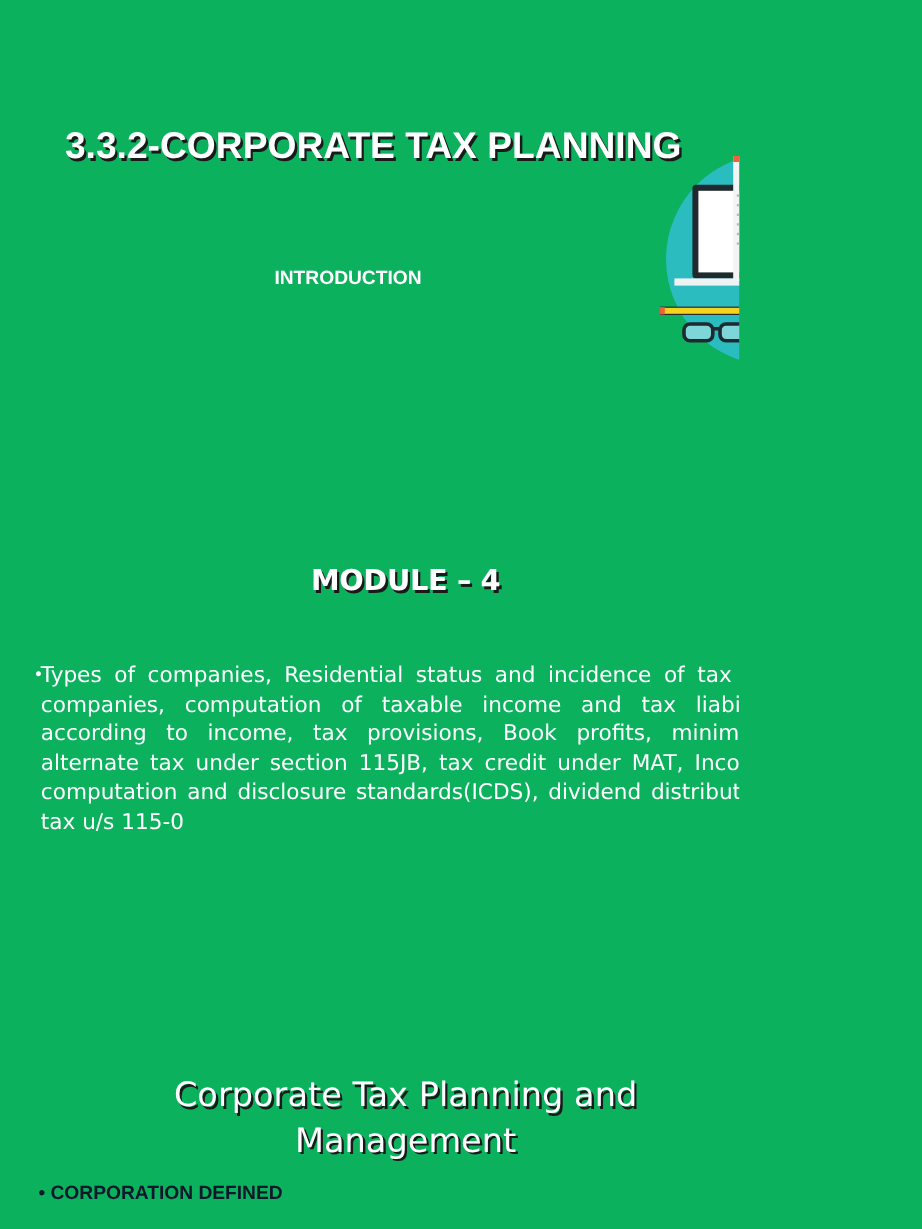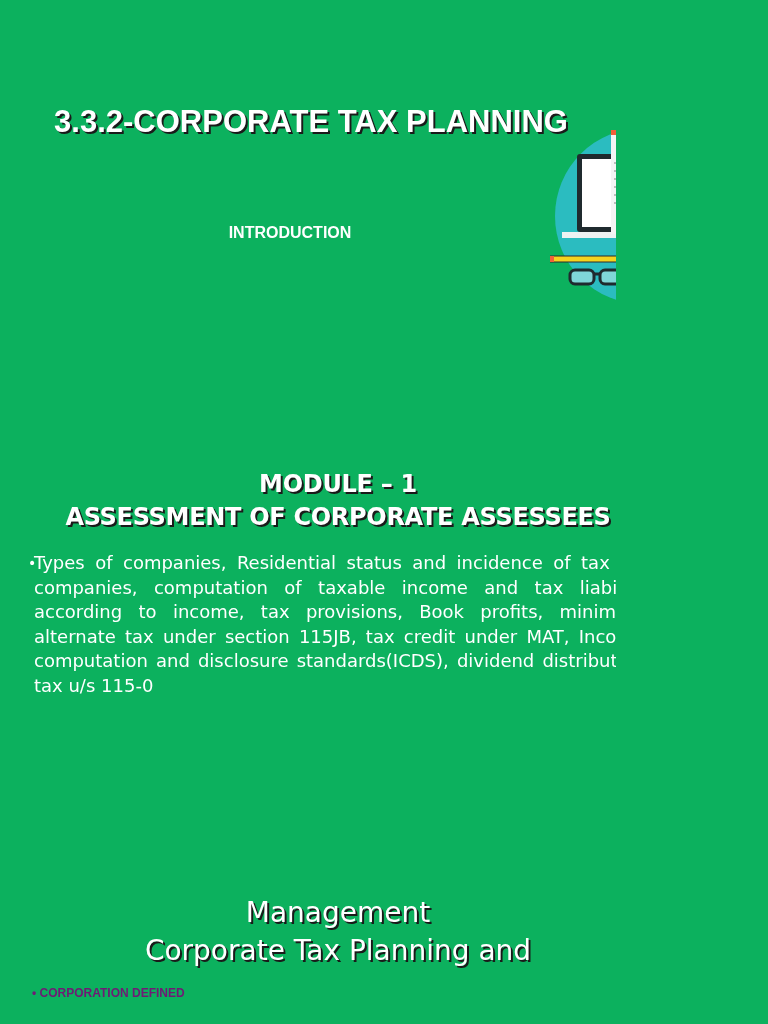--- a/index.html
+++ b/index.html
@@ -11,21 +11,21 @@
   #slide2 { top:432px; height:592px; }
   #slide2 .stripe { left:690px; width:78px; }
   .shadow-title { color:#fff; text-shadow:2px 2px 0 #1a1a1a; font-weight:bold; }
   .t1 { position:absolute; left:0; width:622px; top:98px; text-align:center; font-family:"Liberation Sans", sans-serif; font-size:31px; line-height:48px; }
   .intro { position:absolute; left:190px; width:200px; top:224px; text-align:center; color:#fff; font-family:Liberation Sans, sans-serif; font-weight:bold; font-size:16px; }
   .t2 { position:absolute; left:0; width:676px; top:36px; text-align:center; font-family:"DejaVu Sans", sans-serif; font-size:24px; line-height:33px; font-weight:bold; letter-spacing:-0.3px; }
   .bullet-block { position:absolute; left:28px; top:119px; width:617px; color:#fff; font-family:"DejaVu Sans", sans-serif; font-size:18px; line-height:24.5px; }
   .bullet-block .dot { position:absolute; left:0; top:0; font-size:14px; }
   .bullet-block .txt { display:block; margin-left:6px; text-align:justify; }
   .t3 { position:absolute; left:0; width:676px; top:462px; text-align:center; font-family:"DejaVu Sans", sans-serif; font-size:28px; line-height:38px; font-weight:normal; }
-  .corp { position:absolute; left:32px; top:554px; color:#701a75; font-family:"Liberation Sans", sans-serif; font-weight:bold; font-size:12px; }
+  .corp { position:absolute; left:32px; top:554px; color:#0f172a; font-family:"Liberation Sans", sans-serif; font-weight:bold; font-size:16px; }
   .cut-line { position:absolute; left:30px; top:586px; width:620px; height:6px; overflow:hidden; }
   .icon-big { position:absolute; left:550px; top:118px; width:186px; height:200px; }
   .icon-small { position:absolute; left:640px; top:312px; width:98px; height:102px; }
 </style>
 </head>
 <body>
 
 <div id="slide1" class="slide">
   <div class="stripe"></div>
   <div class="t1 shadow-title">
@@ -89,22 +89,21 @@
       <rect x="20" y="152" width="24" height="14" rx="5"></rect>
       <rect x="50" y="152" width="24" height="14" rx="5"></rect>
     </g>
     <line x1="44" y1="156" x2="50" y2="156" stroke="#1f2a2e" stroke-width="3"></line>
   </svg>
 </div>
 
 <div id="slide2" class="slide">
   <div class="stripe"></div>
   <div class="t2 shadow-title">
-    <div>MODULE – 1</div>
-    <div>ASSESSMENT OF CORPORATE ASSESSEES</div>
+    <div>MODULE – 4</div>
   </div>
   <div class="bullet-block">
     <span class="dot">•</span>
     <span class="txt">Types of companies, Residential status  and incidence of tax for companies, computation of taxable income and tax liability according to income, tax provisions, Book profits, minimum alternate tax under section 115JB, tax credit under MAT, Income computation and disclosure standards(ICDS), dividend distribution tax u/s 115-0</span>
   </div>
 
   <svg class="icon-small" viewBox="0 0 186 200">
     <circle cx="93" cy="98" r="88" fill="#2bbcc0"></circle>
     <rect x="27" y="36" width="112" height="78" rx="3" fill="#1f2a2e"></rect>
     <rect x="32" y="41" width="102" height="68" fill="#ffffff"></rect>
@@ -138,22 +137,22 @@
     </g>
     <rect x="154" y="126" width="8" height="22" fill="#f5d31e"></rect>
     <rect x="0" y="138" width="90" height="7" fill="#f5d31e" stroke="#2a2a2a" stroke-width="1"></rect>
     <g fill="#7fd6d8" stroke="#1f2a2e" stroke-width="4">
       <rect x="20" y="152" width="24" height="14" rx="5"></rect>
       <rect x="50" y="152" width="24" height="14" rx="5"></rect>
     </g>
   </svg>
 
   <div class="t3 shadow-title">
+    <div>Corporate Tax Planning and</div>
     <div>Management</div>
-    <div>Corporate Tax Planning and</div>
   </div>
   <div class="corp">
     <span>•</span>
     <span>CORPORATION DEFINED</span>
   </div>
   <div class="cut-line">
     
     
     
   </div>

